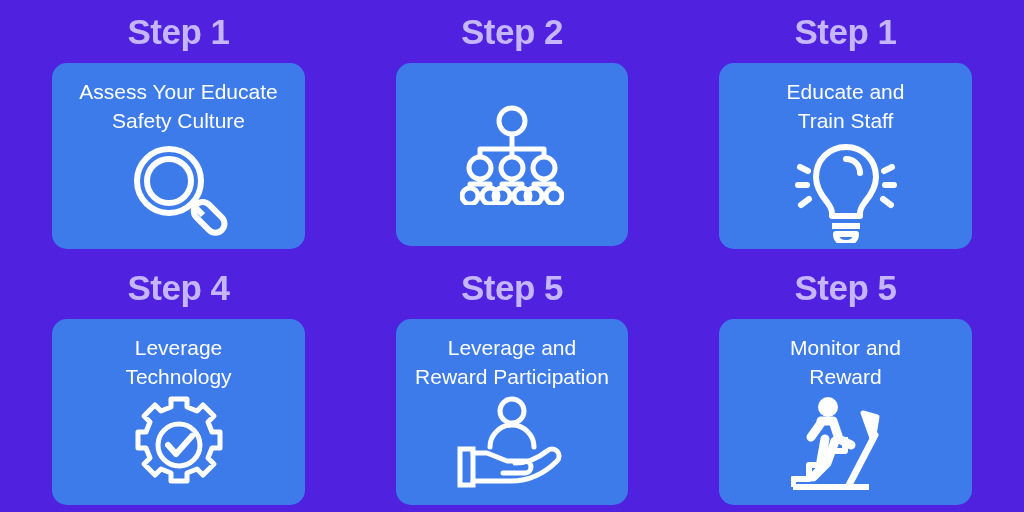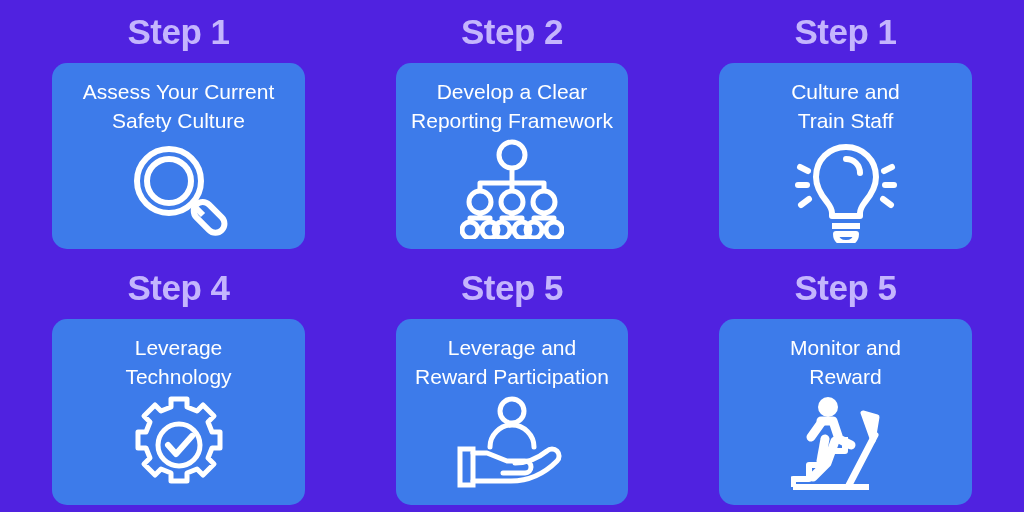--- a/index.html
+++ b/index.html
@@ -89,38 +89,36 @@
 </head>
 <body>
 
 <div id="infographic">
 
   <div class="row" id="row-top">
 
     <div class="step-block">
       <div class="step-title">Step 1</div>
       <div class="card">
-        <div class="card-text">Assess Your Current
+        <div class="card-text">Assess Your Educate
 Safety Culture</div>
         <div class="card-icon">
           <svg width="104" height="104" viewBox="0 0 104 104" fill="none" xmlns="http://www.w3.org/2000/svg">
             <circle cx="42" cy="42" r="32" stroke="#ffffff" stroke-width="6"></circle>
             <circle cx="42" cy="42" r="22" stroke="#ffffff" stroke-width="6"></circle>
             <line x1="64" y1="64" x2="76" y2="76" stroke="#ffffff" stroke-width="6"></line>
             <rect x="63" y="72" width="18" height="36" rx="9" transform="rotate(-45 63 72)" stroke="#ffffff" stroke-width="6" fill="none"></rect>
           </svg>
         </div>
       </div>
     </div>
 
     <div class="step-block wide">
       <div class="step-title">Step 2</div>
       <div class="card">
-        <div class="card-text">Develop a Clear
-Reporting Framework</div>
         <div class="card-icon">
           <svg width="104" height="100" viewBox="0 0 104 100" fill="none" xmlns="http://www.w3.org/2000/svg">
             <circle cx="52" cy="16" r="13" stroke="#ffffff" stroke-width="5"></circle>
             <line x1="52" y1="29" x2="52" y2="40" stroke="#ffffff" stroke-width="5"></line>
             <path d="M20 52 V44 H84 V52" stroke="#ffffff" stroke-width="5" fill="none" stroke-linejoin="round"></path>
             <line x1="52" y1="40" x2="52" y2="52" stroke="#ffffff" stroke-width="5"></line>
             <circle cx="20" cy="63" r="11" stroke="#ffffff" stroke-width="5"></circle>
             <circle cx="52" cy="63" r="11" stroke="#ffffff" stroke-width="5"></circle>
             <circle cx="84" cy="63" r="11" stroke="#ffffff" stroke-width="5"></circle>
             <path d="M10 85 V79 H30 V85" stroke="#ffffff" stroke-width="5" fill="none" stroke-linejoin="round"></path>
@@ -136,21 +134,21 @@
             <circle cx="74" cy="91" r="8" stroke="#ffffff" stroke-width="5"></circle>
             <circle cx="94" cy="91" r="8" stroke="#ffffff" stroke-width="5"></circle>
           </svg>
         </div>
       </div>
     </div>
 
     <div class="step-block">
       <div class="step-title">Step 1</div>
       <div class="card">
-        <div class="card-text">Culture and
+        <div class="card-text">Educate and
 Train Staff</div>
         <div class="card-icon">
           <svg width="104" height="104" viewBox="0 0 104 104" fill="none" xmlns="http://www.w3.org/2000/svg">
             <path d="M52 8 C35 8 22 21 22 38 c0 11 6 19 11 25 3 4 5 7 5 11 v3 h28 v-3 c0-4 2-7 5-11 5-6 11-14 11-25 C82 21 69 8 52 8 Z" stroke="#ffffff" stroke-width="6" fill="none" stroke-linejoin="round"></path>
             <path d="M66 34 c0-8-6-14-14-14" stroke="#ffffff" stroke-width="6" fill="none" stroke-linecap="round"></path>
             <line x1="38" y1="87" x2="66" y2="87" stroke="#ffffff" stroke-width="6"></line>
             <path d="M42 95 h20 c0 6-4 9-10 9 s-10-3-10-9 Z" stroke="#ffffff" stroke-width="6" fill="none" stroke-linejoin="round"></path>
             <line x1="6" y1="28" x2="14" y2="32" stroke="#ffffff" stroke-width="6" stroke-linecap="round"></line>
             <line x1="4" y1="46" x2="13" y2="46" stroke="#ffffff" stroke-width="6" stroke-linecap="round"></line>
             <line x1="7" y1="66" x2="15" y2="60" stroke="#ffffff" stroke-width="6" stroke-linecap="round"></line>

